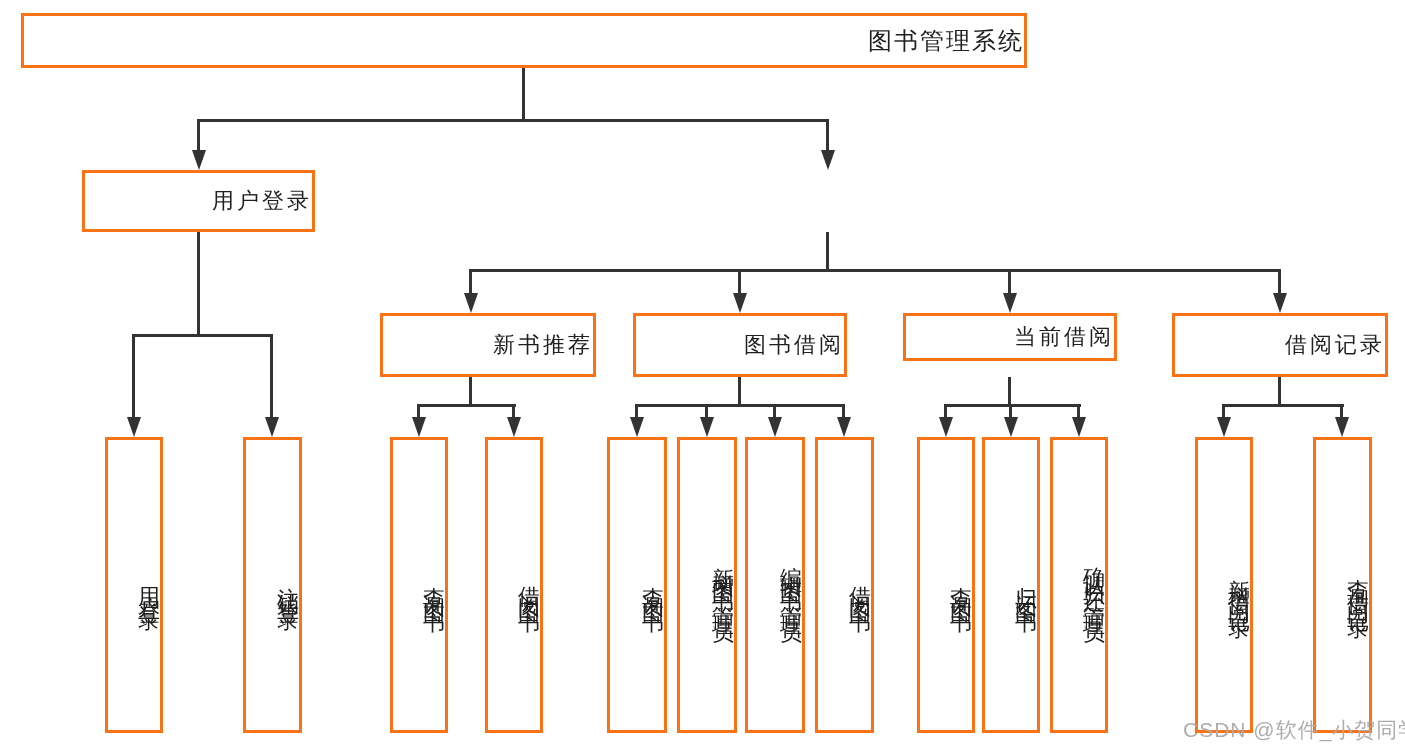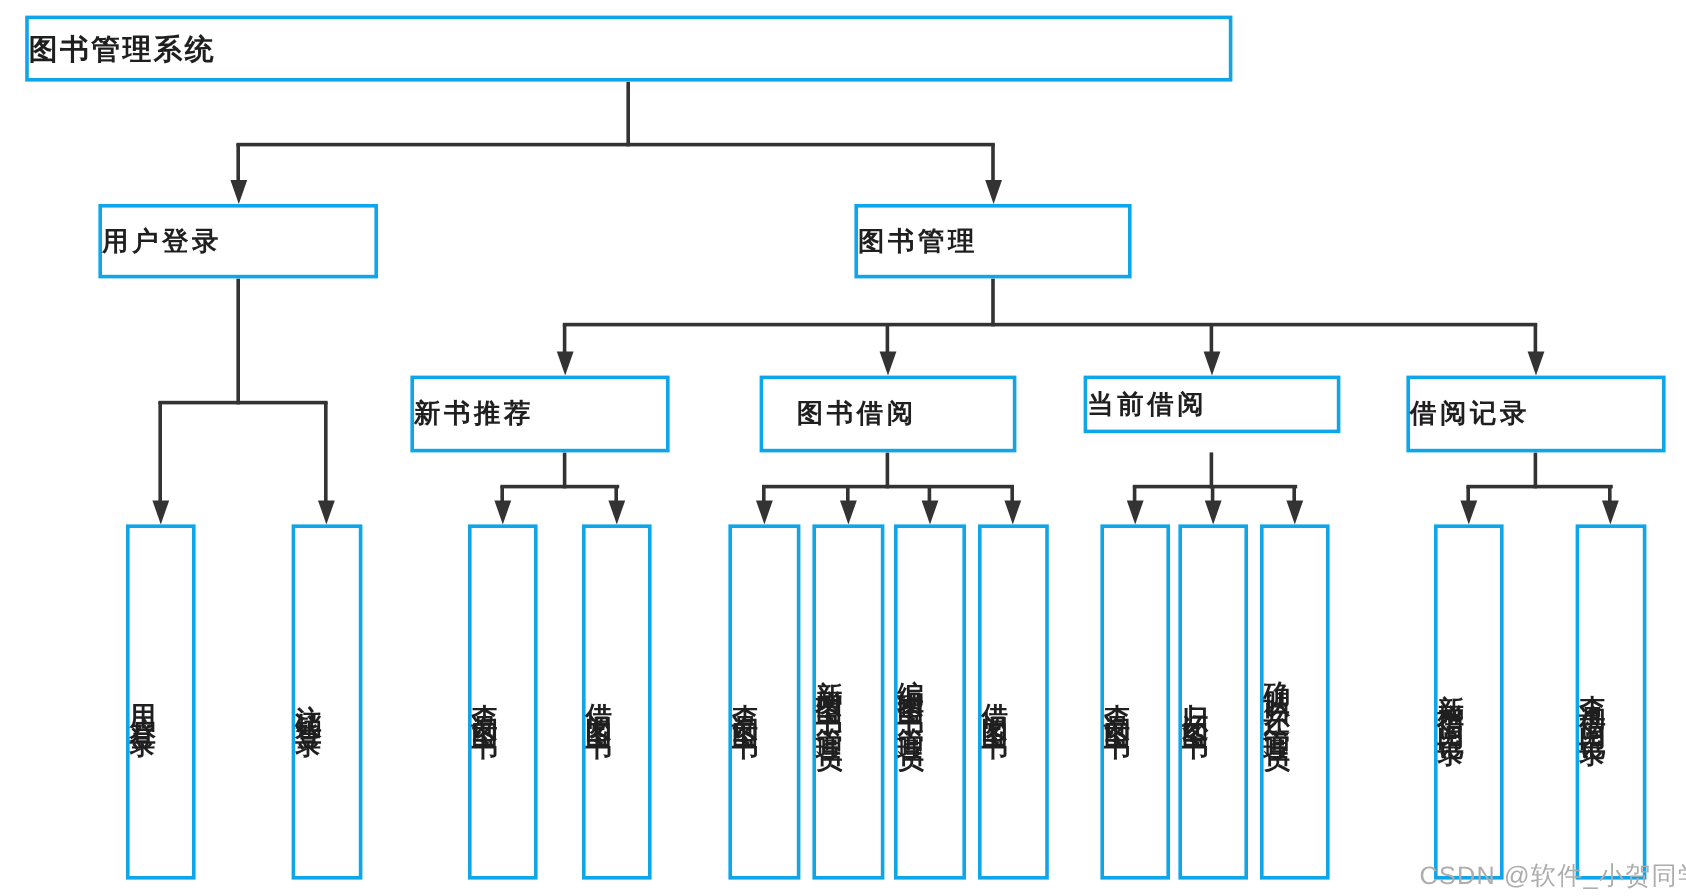--- a/index.html
+++ b/index.html
@@ -1,22 +1,22 @@
 <!DOCTYPE html>
 <html><head>
 <meta charset="utf-8">
 <style>
   html,body{margin:0;padding:0;background:#ffffff;}
   .canvas{
     position:relative;width:1405px;height:747px;background:#ffffff;
     font-family:"Liberation Sans","DejaVu Sans",sans-serif;color:#1f1f1f;overflow:hidden;
   }
   .box{
-    position:absolute;box-sizing:border-box;border:3px solid #0ea5e9;background:#ffffff;
-    display:flex;align-items:center;justify-content:flex-start;z-index:2;font-weight:bold;
+    position:absolute;box-sizing:border-box;border:3px solid #f97316;background:#ffffff;
+    display:flex;align-items:center;justify-content:flex-end;z-index:2;
   }
   .hlabel{font-size:22px;letter-spacing:3px;white-space:nowrap;}
   .root .hlabel{font-size:24px;letter-spacing:2px;}
   .vbox .vlabel{
     writing-mode:vertical-rl;text-orientation:mixed;
     font-size:22px;letter-spacing:0.36em;line-height:1;
   }
   .vline{position:absolute;width:3px;background:#333333;z-index:1;}
   .hline{position:absolute;height:3px;background:#333333;z-index:1;}
   .ahead{
@@ -95,25 +95,22 @@
   <div class="vline" style="left:1340px;top:405px;height:14px;"></div>
   <div class="ahead" style="left:1335px;top:417px;"></div>
 
   <div class="box root" style="left:21px;top:13px;width:1006px;height:55px;">
     <span class="hlabel">图书管理系统</span>
   </div>
 
   <div class="box" style="left:82px;top:170px;width:233px;height:62px;">
     <span class="hlabel">用户登录</span>
   </div>
-  <div class="box" style="left:712px;top:170px;width:231px;height:62px;">
-    <span class="hlabel">图书管理</span>
-  </div>
 
-  <div class="box" style="left:342px;top:313px;width:216px;height:64px;">
+  <div class="box" style="left:380px;top:313px;width:216px;height:64px;">
     <span class="hlabel">新书推荐</span>
   </div>
   <div class="box" style="left:633px;top:313px;width:214px;height:64px;padding-left:28px;">
     <span class="hlabel">图书借阅</span>
   </div>
   <div class="box" style="left:903px;top:313px;width:214px;height:48px;">
     <span class="hlabel">当前借阅</span>
   </div>
   <div class="box" style="left:1172px;top:313px;width:216px;height:64px;">
     <span class="hlabel">借阅记录</span>

